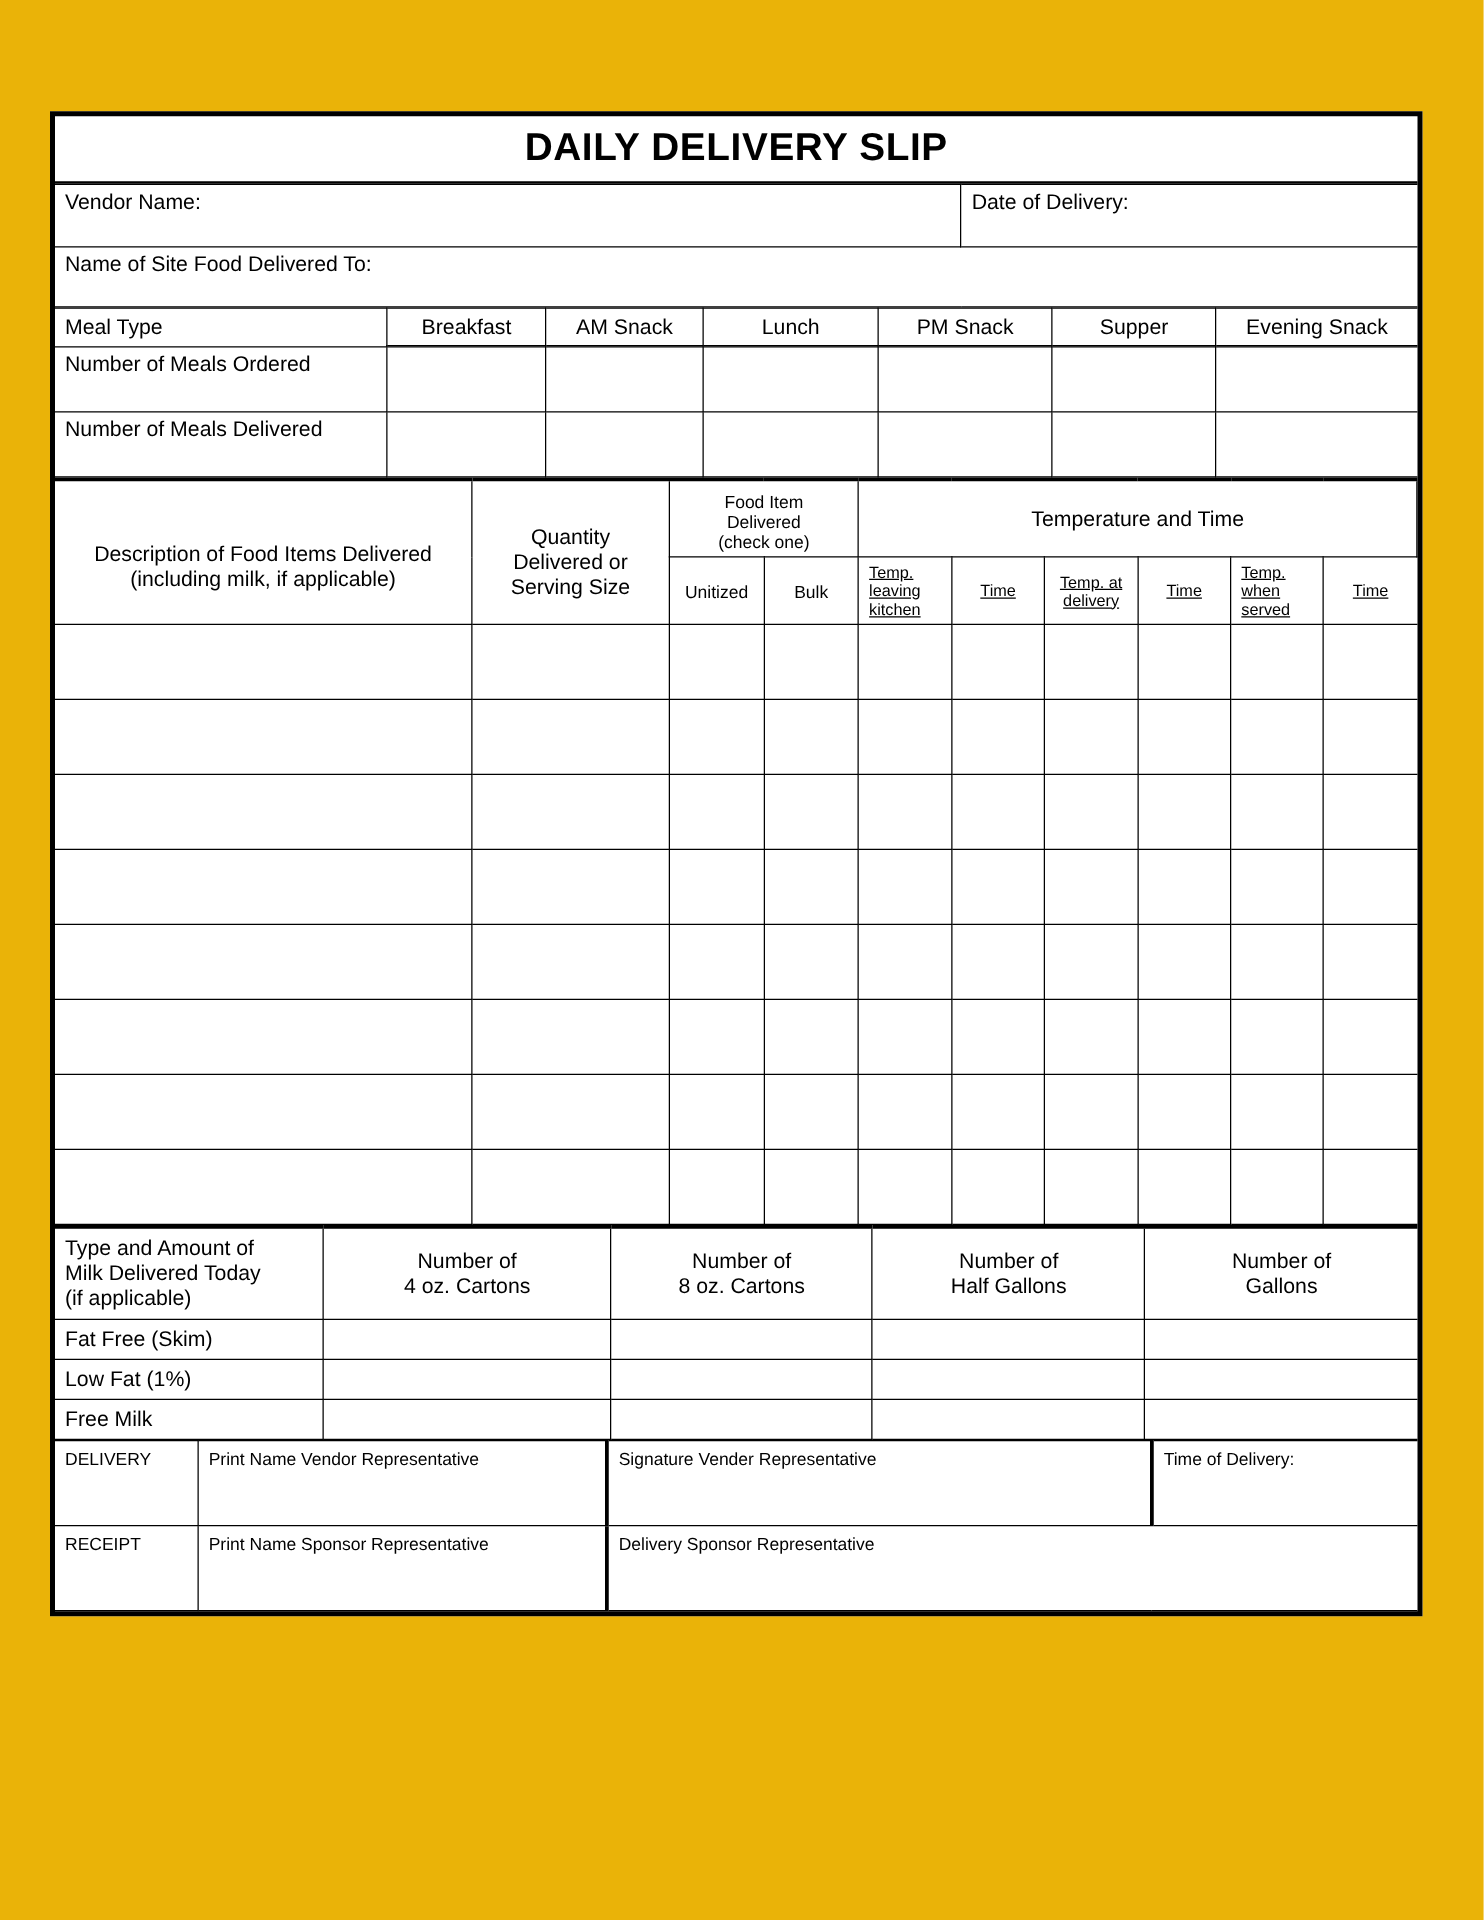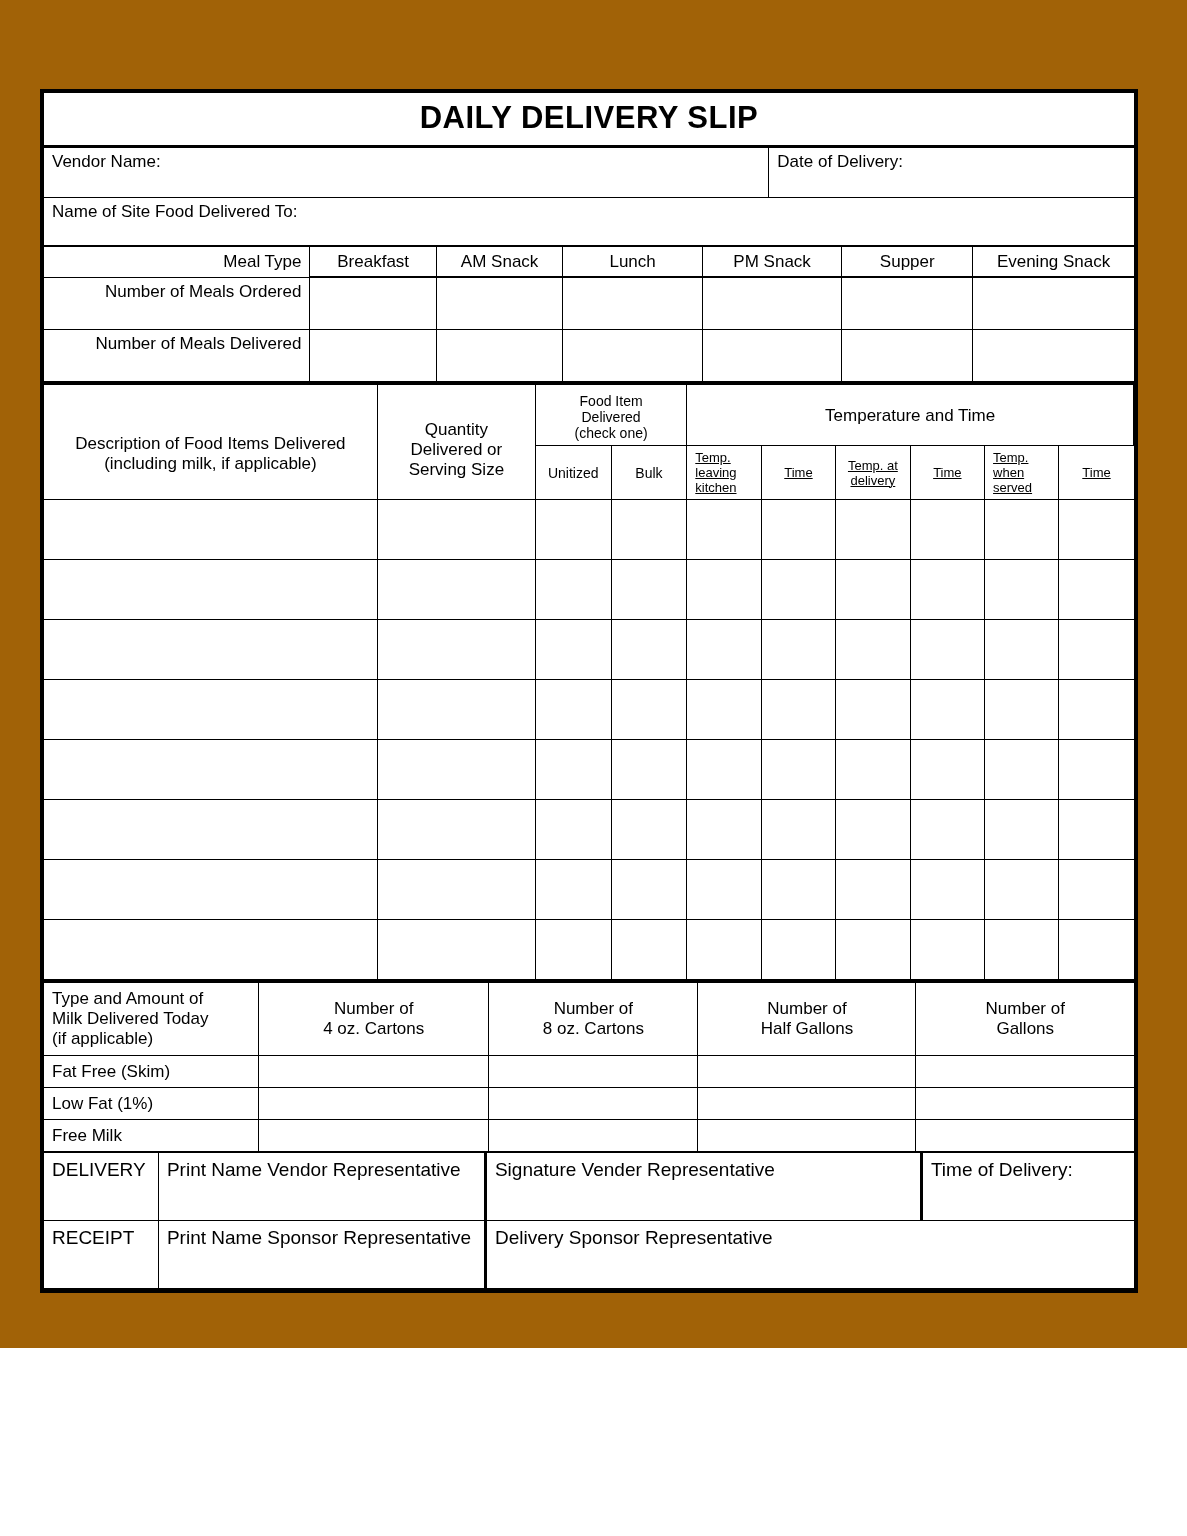--- a/index.html
+++ b/index.html
@@ -12,22 +12,22 @@
   }
   body {
     width: 1187px;
     height: 1536px;
     position: relative;
   }
   .page {
     position: absolute;
     left: 0; top: 0;
     width: 1187px;
-    height: 1348px;
-    background: #a16207;
+    height: 1536px;
+    background: #eab308;
   }
   .form {
     position: absolute;
     left: 40px;
     top: 89px;
     width: 1098px;
     border: 4px solid #000;
     background: #fff;
   }
   
@@ -58,32 +58,32 @@
   .m { vertical-align: middle; }
   .small { font-size: 14px; }
   .xsmall { font-size: 13px; text-decoration: underline; }
 
   
   .vendor-row td { height: 50px; }
   .site-row td { height: 48px; }
 
   
   .meal td { height: 30px; }
-  .meal .lbl { font-size: 17px; padding-left: 8px; text-align: right; }
+  .meal .lbl { font-size: 17px; padding-left: 8px; }
   .meal .hdr { text-align: center; font-size: 17px; }
   .meal .tall { height: 52px; }
   .desc .blank td { height: 60px; }
 
   
   .milk td { font-size: 17px; }
   .milk .hd { text-align: center; vertical-align: middle; height: 74px; }
   .milk .rowlbl { height: 32px; vertical-align: middle; }
 
   
-  .deliv td { font-size: 19px; height: 68px; vertical-align: top; padding-top: 6px; }
+  .deliv td { font-size: 14px; height: 68px; vertical-align: top; padding-top: 6px; }
 
   
   .problems {
     border-top: 1px solid #000;
     height: 152px;
     padding: 8px 10px;
     font-size: 17px;
   }
   .footer-date {
     position: absolute;

